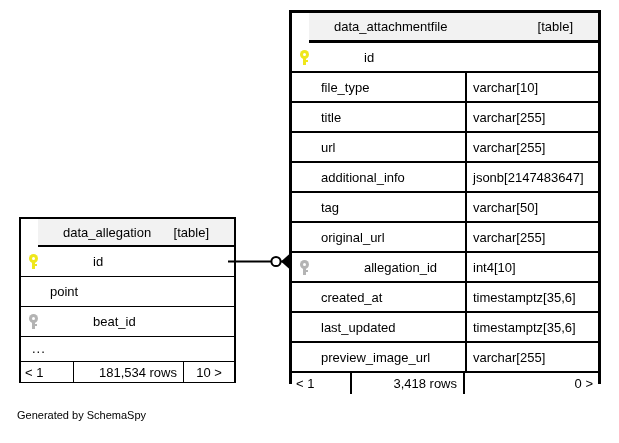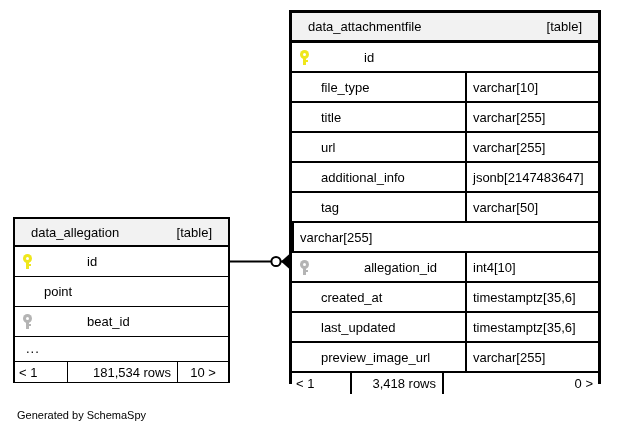--- a/index.html
+++ b/index.html
@@ -28,24 +28,25 @@
   }
   .entity.thick { border: 3px solid #000000; }
   .entity.thin  { border: 2px solid #000000; }
 
   .ent-header {
     display: flex;
     align-items: center;
     justify-content: space-between;
     background: #f2f2f2;
     box-sizing: border-box;
-    padding: 0 16px;
+    padding: 0 25px;
     font-size: 13px;
     line-height: 1;
     white-space: nowrap;
+    margin-left: 17px;
   }
   .entity.thick .ent-header { border-bottom: 3px solid #000000; }
   .entity.thin  .ent-header { border-bottom: 2px solid #000000; }
   .ent-header .ent-title { letter-spacing: 0; }
   .ent-header .ent-kind  { }
 
   .ent-row {
     display: flex;
     align-items: stretch;
     box-sizing: border-box;
@@ -151,25 +152,25 @@
     top: 10px;
     width: 312px;
     height: 374px;
   }
   #tbl-attachmentfile .ent-header { height: 30px; }
   #tbl-attachmentfile .ent-row    { height: 30px; }
   #tbl-attachmentfile .ent-row .cell-name { width: 173px; }
   #tbl-attachmentfile .ent-row .cell-type { flex: 1 1 auto; }
   #tbl-attachmentfile .ent-footer { height: 21px; }
   #tbl-attachmentfile .foot-left  { width: 58px; }
-  #tbl-attachmentfile .foot-mid   { width: 92px; }
+  #tbl-attachmentfile .foot-mid   { width: 113px; }
   #tbl-attachmentfile .foot-right { flex: 1 1 auto; }
 
   #tbl-allegation {
-    left: 13px;
+    left: 19px;
     top: 217px;
     width: 217px;
     height: 166px;
   }
   #tbl-allegation .ent-header { height: 28px; }
   #tbl-allegation .ent-row    { height: 30px; }
   #tbl-allegation .ent-row.ellipsis { height: 25px; }
   #tbl-allegation .ent-row .cell-name { flex: 1 1 auto; }
   #tbl-allegation .ent-footer { height: 20px; }
   #tbl-allegation .foot-left  { width: 52px; }
@@ -264,20 +265,23 @@
     <div class="ent-row">
       <div class="cell-name">
         <span class="name-text indent">tag</span>
       </div>
       <div class="cell-type">
         <span>varchar[50]</span>
       </div>
     </div>
 
     <div class="ent-row">
+      <div class="cell-name">
+        <span class="name-text indent">original_url</span>
+      </div>
       <div class="cell-type">
         <span>varchar[255]</span>
       </div>
     </div>
 
     <div class="ent-row">
       <div class="cell-name">
         <span class="keyicon fk">
             <i class="head"></i>
             <i class="hole"></i>

